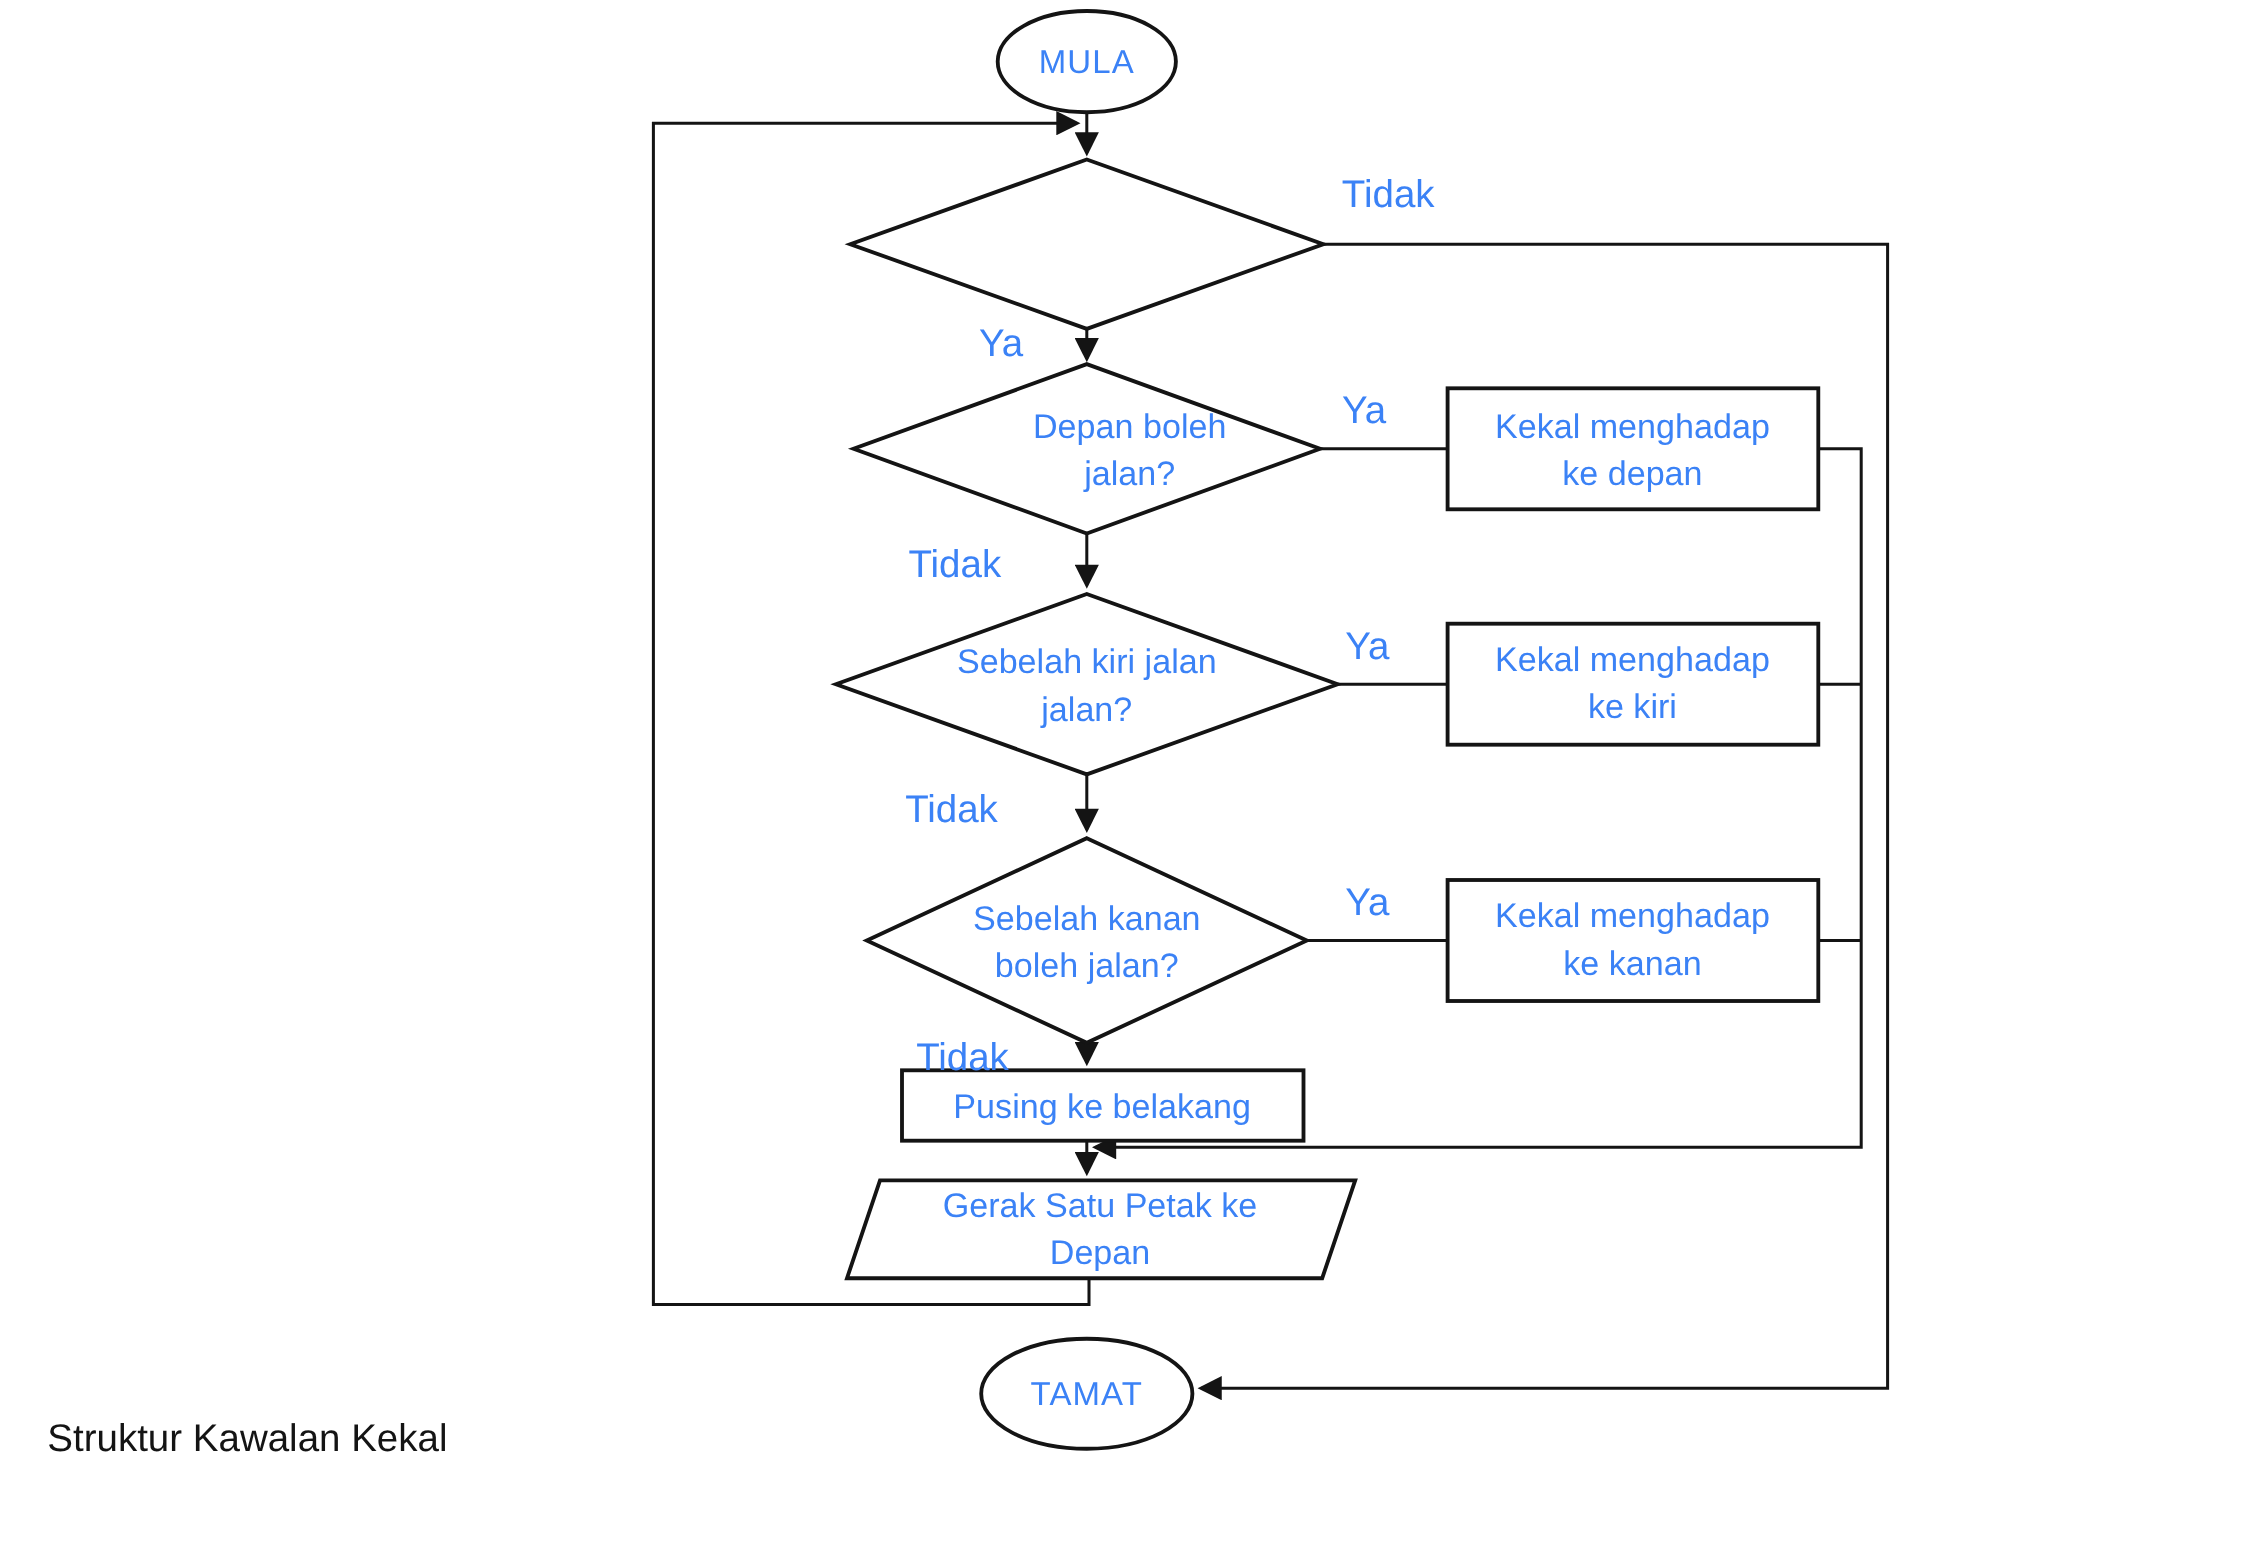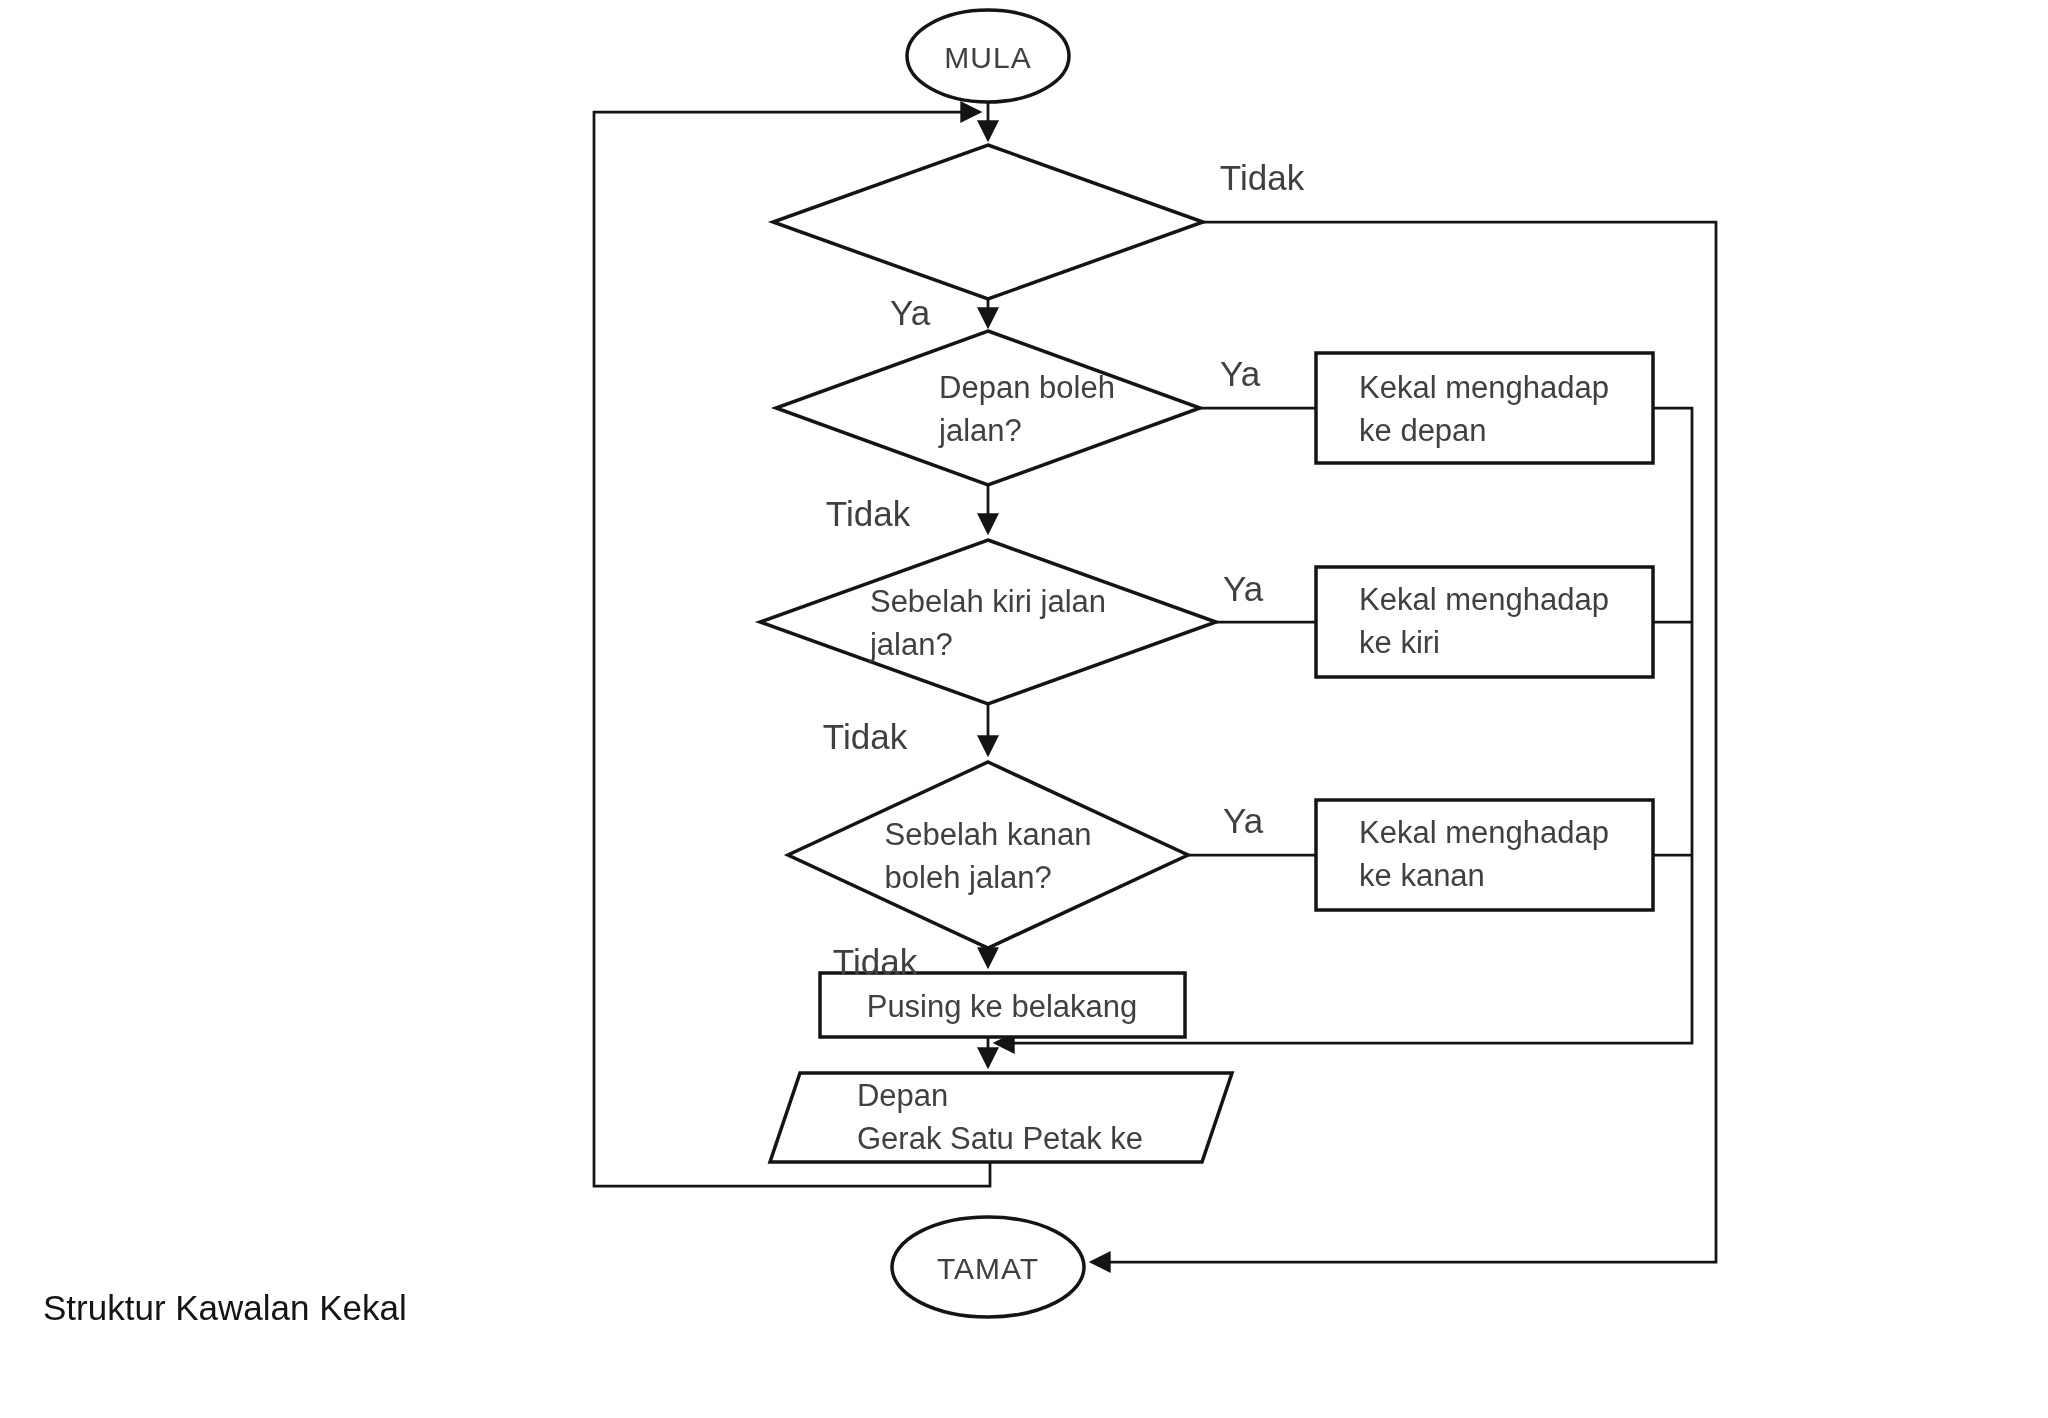--- a/index.html
+++ b/index.html
@@ -10,23 +10,24 @@
     color:#141414;
     position:relative;
     overflow:hidden;
   }
   .stage{position:absolute;left:0;top:0;width:2048px;height:1418px;}
   svg.wires{position:absolute;left:0;top:0;width:2048px;height:1418px;}
   .lbl{
     position:absolute;
     transform:translate(-50%,-50%);
     white-space:nowrap;
+    text-align:center;
     font-size:31px;
     line-height:43px;
-    color:#404040;
+    color:#3b82f6;
   }
   .edge-lbl{font-size:35px;}
   .terminal-lbl{font-size:30px;letter-spacing:1px;}
   .caption{
     position:absolute;
     left:43px;top:1283px;
     font-size:35px;
     line-height:50px;
     white-space:nowrap;
   }
@@ -102,22 +103,22 @@
   </div>
 
   <div class="lbl" style="left:1484px;top:854px;">
     <div>Kekal menghadap</div>
     <div>ke kanan</div>
   </div>
 
   <div class="lbl" style="left:1002px;top:1006px;">Pusing ke belakang</div>
 
   <div class="lbl" style="left:1000px;top:1117px;">
+    <div>Gerak Satu Petak ke</div>
     <div>Depan</div>
-    <div>Gerak Satu Petak ke</div>
   </div>
 
   <div class="lbl terminal-lbl" style="left:988px;top:1268px;">TAMAT</div>
 
   <div class="lbl edge-lbl" style="left:1262px;top:177px;">Tidak</div>
   <div class="lbl edge-lbl" style="left:910px;top:312px;">Ya</div>
 
   <div class="lbl edge-lbl" style="left:1240px;top:373px;">Ya</div>
   <div class="lbl edge-lbl" style="left:868px;top:513px;">Tidak</div>
 

